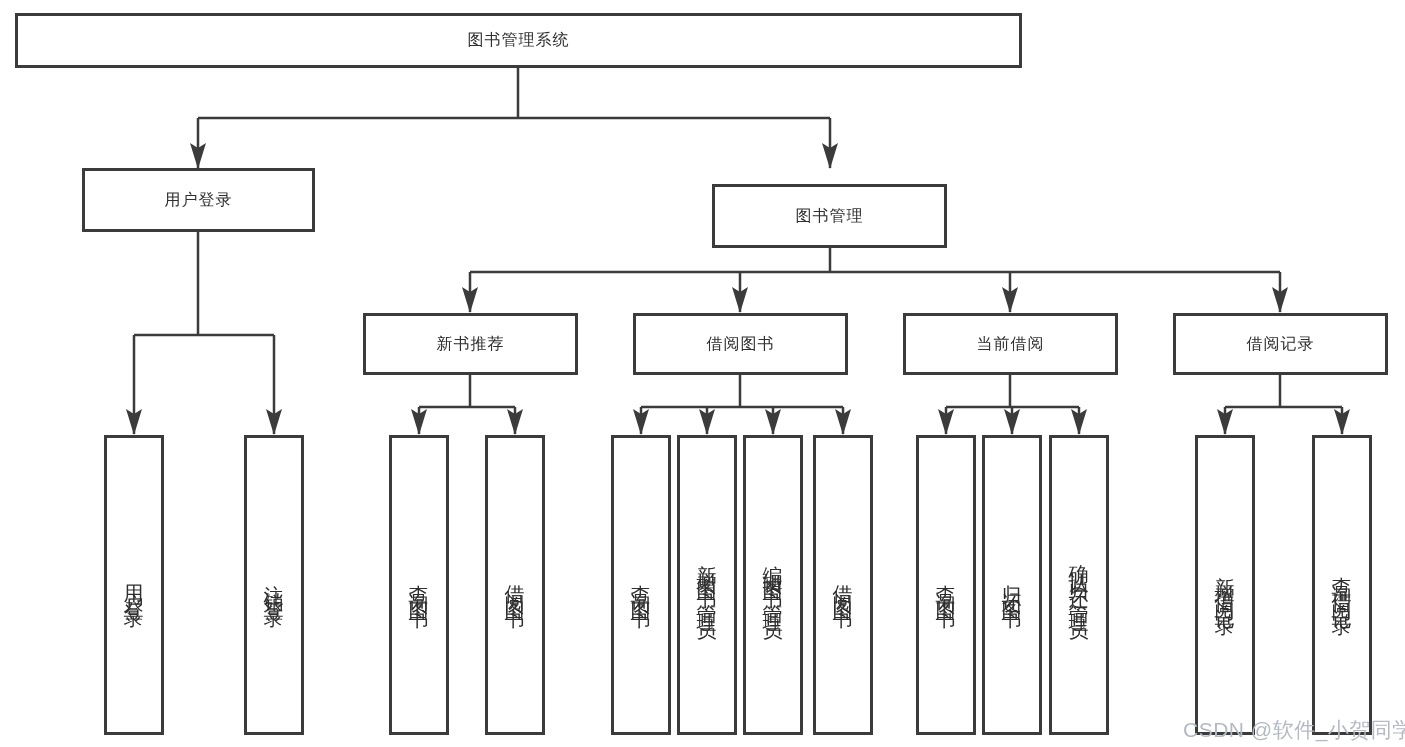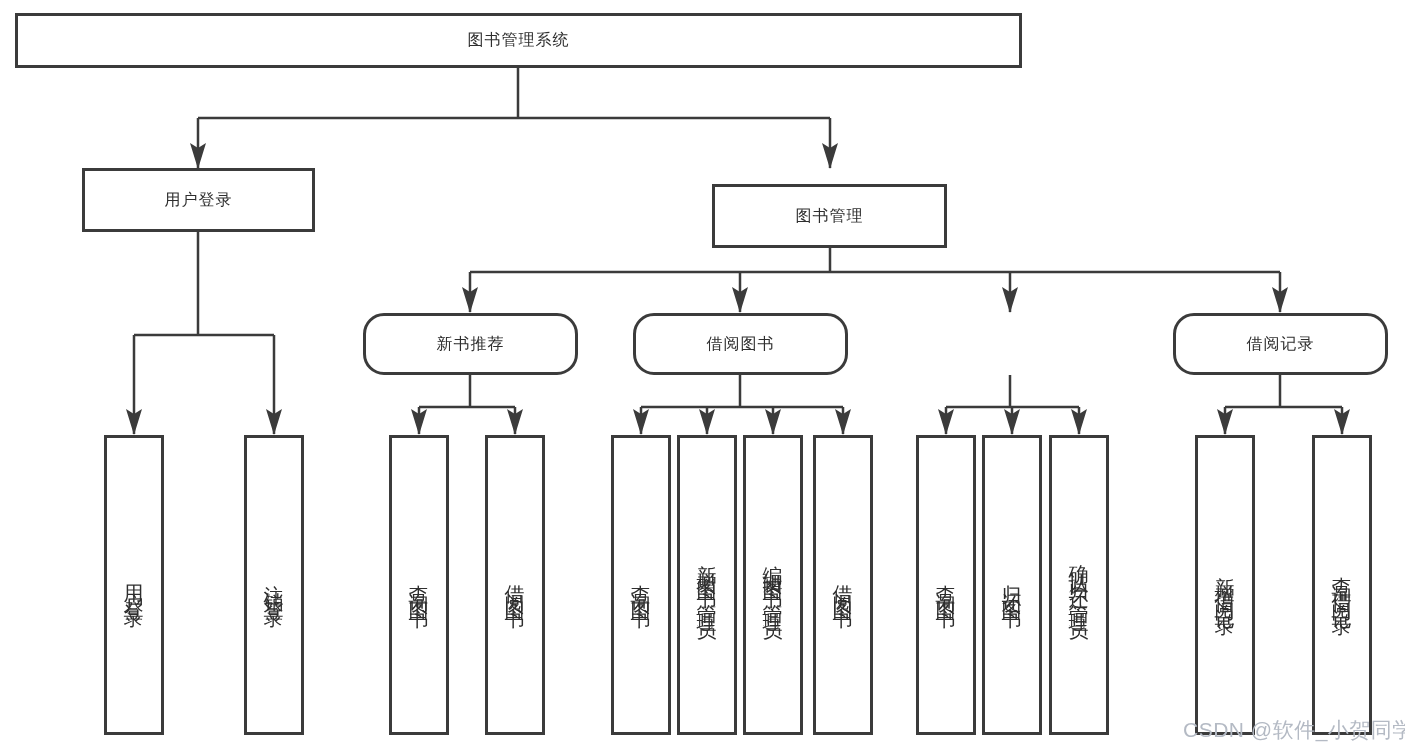--- a/index.html
+++ b/index.html
@@ -28,21 +28,21 @@
     color: #2e2e2e;
   }
   .hbox span {
     font-size: 16px;
     letter-spacing: 1px;
     white-space: nowrap;
   }
   .root  { left: 15px;  top: 13px;  width: 1007px; height: 55px; }
   .lvl1a { left: 82px;  top: 168px; width: 233px;  height: 64px; }
   .lvl1b { left: 712px; top: 168px; width: 235px;  height: 64px; margin-top: 16px; }
-  .lvl2  { top: 313px; width: 215px; height: 62px; border-radius: 21px; }
+  .lvl2  { top: 313px; width: 215px; height: 62px; }
   .leaf  { top: 435px; width: 60px; height: 300px; }
   .leaf span {
     writing-mode: vertical-rl;
     text-orientation: mixed;
     font-size: 20px;
     line-height: 1;
     letter-spacing: 8px;
   }
   .watermark {
     position: absolute;
@@ -113,20 +113,23 @@
   <div class="box hbox lvl1b">
     <span>图书管理</span>
   </div>
 
   <div class="box hbox lvl2" style="left:363px">
     <span>新书推荐</span>
   </div>
   <div class="box hbox lvl2" style="left:633px">
     <span>借阅图书</span>
   </div>
+  <div class="box hbox lvl2" style="left:903px">
+    <span>当前借阅</span>
+  </div>
   <div class="box hbox lvl2" style="left:1173px">
     <span>借阅记录</span>
   </div>
 
   <div class="box leaf" style="left:104px">
     <span>用户登录</span>
   </div>
   <div class="box leaf" style="left:244px">
     <span>注销登录</span>
   </div>

